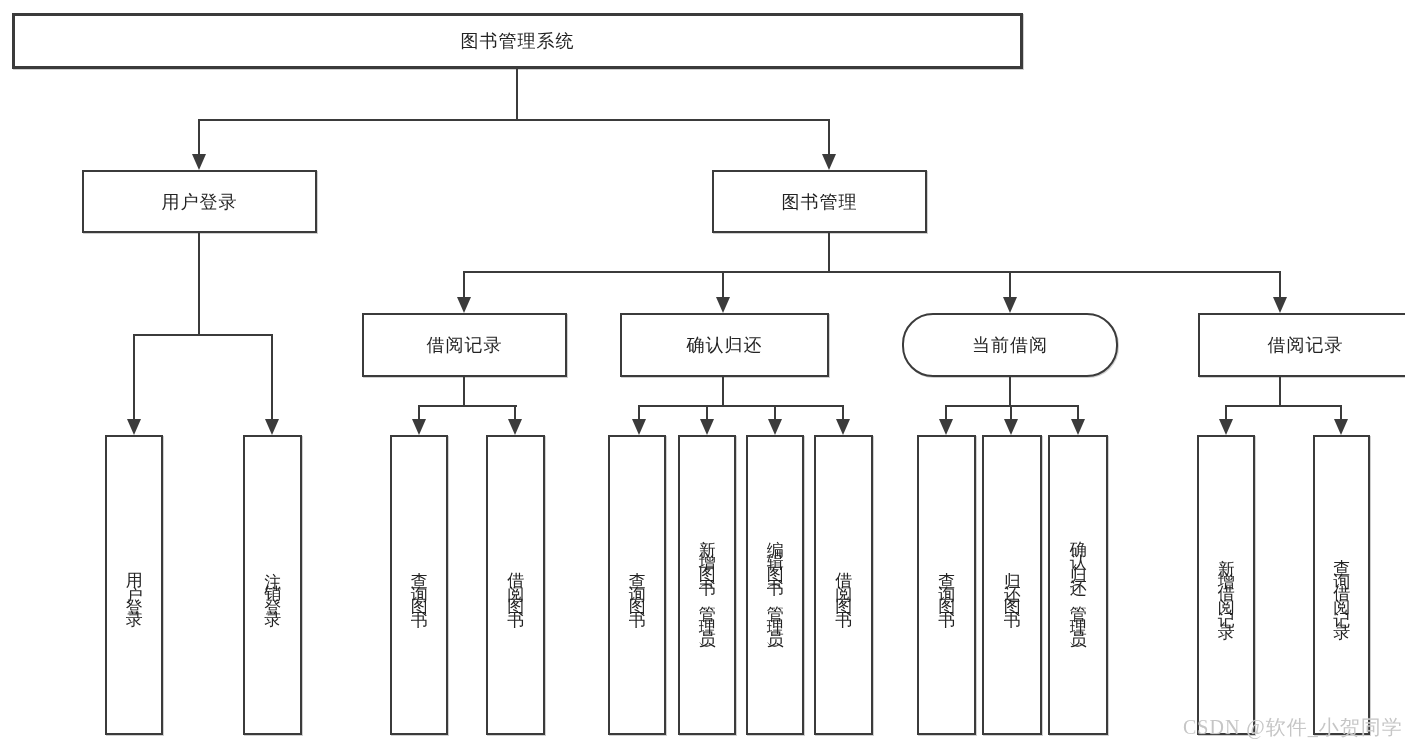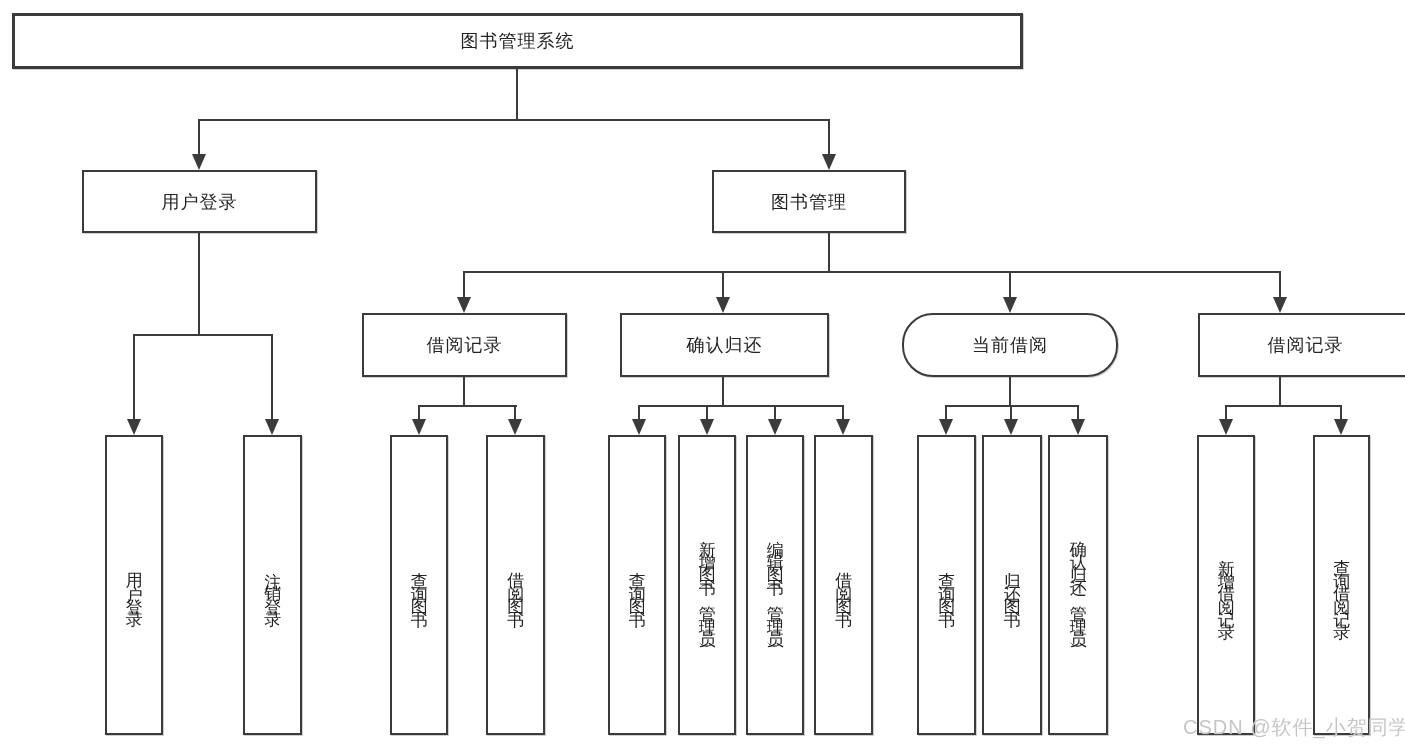--- a/index.html
+++ b/index.html
@@ -6,21 +6,21 @@
     --line:#3b3b3b;
     --text:#232323;
     --wm:#c6c6c6;
     --bg:#ffffff;
   }
   html,body{margin:0;padding:0;background:var(--bg);}
   #canvas{
     position:relative;
     width:1405px;height:747px;
     background:var(--bg);
-    font-family:Liberation Sans, sans-serif;
+    font-family:Liberation Serif, serif;
     color:var(--text);
     overflow:hidden;
   }
   .box{
     position:absolute;
     box-sizing:border-box;
     border:2px solid var(--line);
     background:#fff;
     display:flex;align-items:center;justify-content:center;
     box-shadow:1px 1px 0 rgba(120,120,120,.35);
@@ -64,21 +64,21 @@
 
 <div id="canvas">
 
   <div class="box root" style="left:12px;top:13px;width:1011px;height:56px;">
     <span class="hlabel">图书管理系统</span>
   </div>
 
   <div class="box" style="left:82px;top:170px;width:235px;height:63px;">
     <span class="hlabel">用户登录</span>
   </div>
-  <div class="box" style="left:712px;top:170px;width:194px;height:63px;">
+  <div class="box" style="left:712px;top:170px;width:215px;height:63px;">
     <span class="hlabel">图书管理</span>
   </div>
 
   <div class="box" style="left:362px;top:313px;width:205px;height:64px;">
     <span class="hlabel">借阅记录</span>
   </div>
   <div class="box" style="left:620px;top:313px;width:209px;height:64px;">
     <span class="hlabel">确认归还</span>
   </div>
   <div class="box" style="left:902px;top:313px;width:216px;height:64px;border-radius:31px;">

